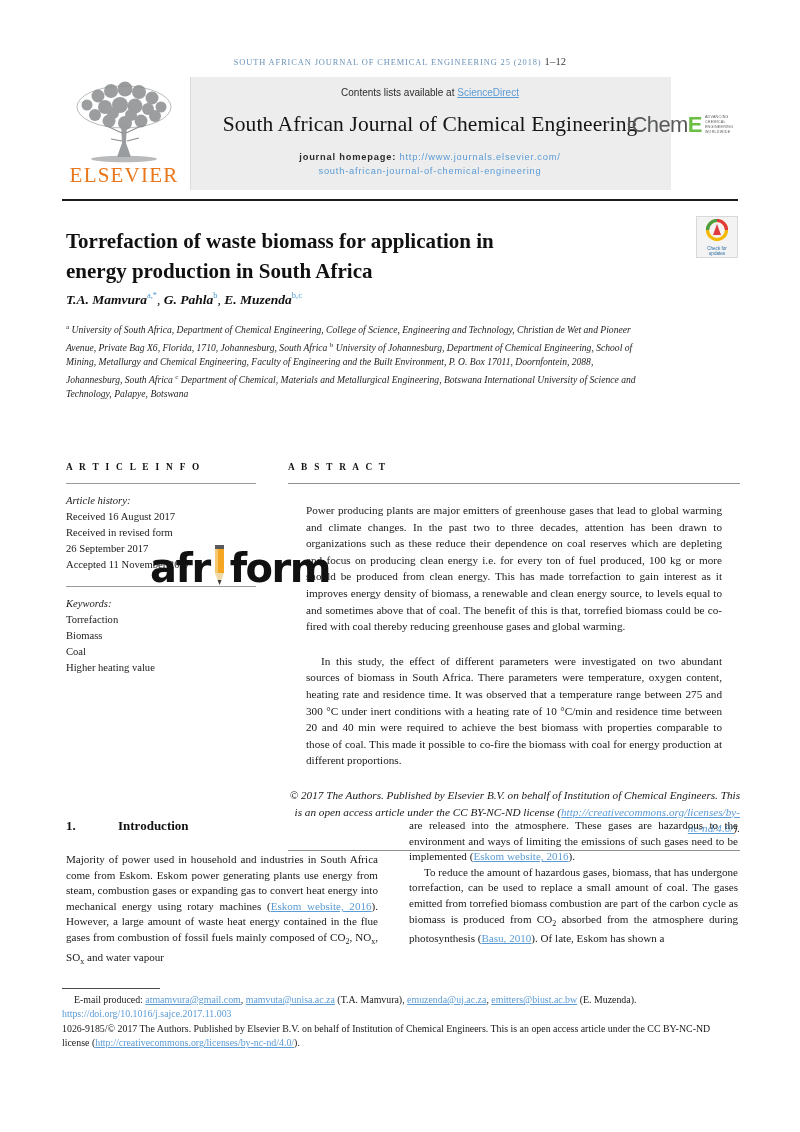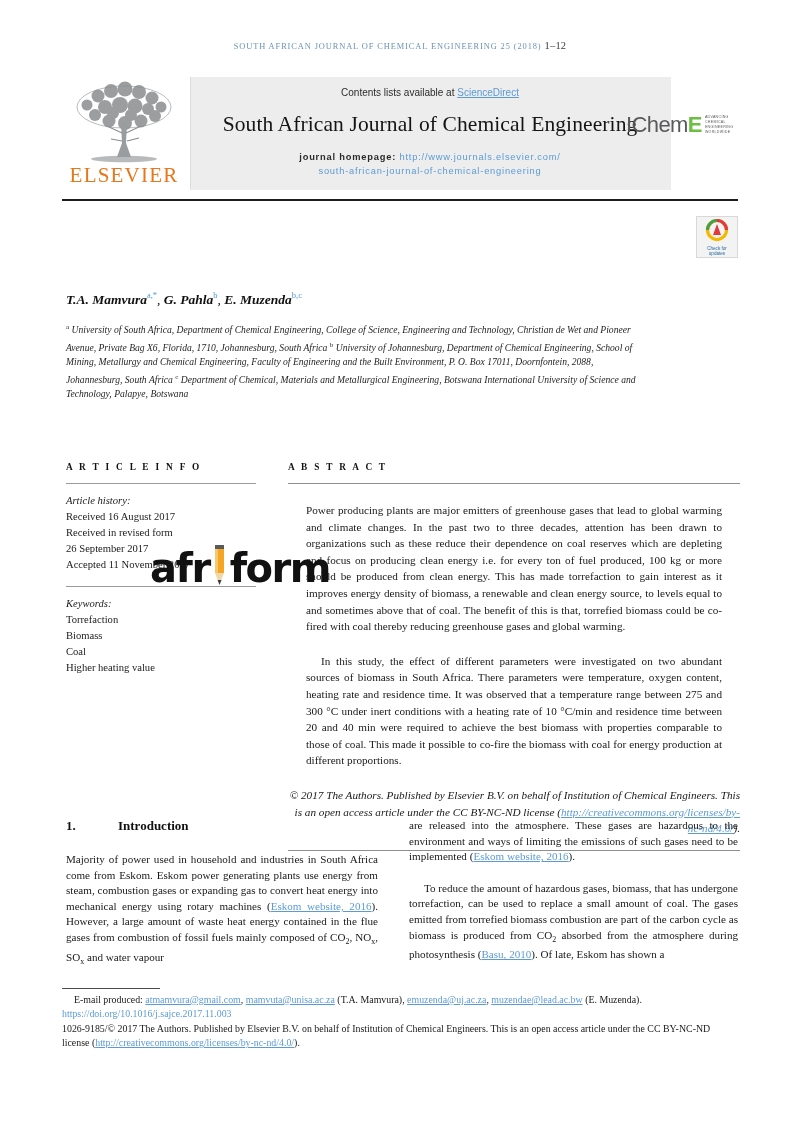--- a/index.html
+++ b/index.html
@@ -18,21 +18,21 @@
   .page {
     position: relative;
     width: 800px;
     height: 1132px;
     background: #fff;
   }
 
   
   .running-head {
     position: absolute;
-    top: 40px;
+    top: 56px;
     left: 0;
     width: 800px;
     text-align: center;
     font-family: "Liberation Serif", serif;
     font-size: 8.4px;
     letter-spacing: 0.9px;
     color: #6b93b8;
     white-space: nowrap;
   }
   .running-head .pages {
@@ -324,21 +324,21 @@
     left: 409px;
     top: 818px;
     width: 329px;
     font-family: "Liberation Serif", serif;
     font-size: 11.1px;
     line-height: 15.6px;
     text-align: justify;
     color: #181818;
   }
   .body-col-left p, .body-col-right p { margin: 0; }
-  .body-col-right p.indent { text-indent: 15px; margin-top: 16px; }
+  .body-col-right p.indent { text-indent: 15px; }
   sub { font-size: 8px; }
 
   
   .foot-rule {
     position: absolute;
     left: 62px;
     top: 988px;
     width: 98px;
     height: 1px;
     background: #4a4a4a;
@@ -415,20 +415,24 @@
       </div>
     </div>
 
     <div class="icheme-logo">
       <span class="icheme-word"><span>IChem</span><span class="icheme-e">E</span></span><span class="icheme-tag"><span>ADVANCING</span><br><span>CHEMICAL</span><br><span>ENGINEERING</span><br><span>WORLDWIDE</span></span>
     </div>
   </div>
 
   <div class="rule-thick"></div>
 
+  <h1 class="title">
+    <span>Torrefaction of waste biomass for application in</span><br>
+    <span>energy production in South Africa</span>
+  </h1>
 
   <div class="crossmark">
     <svg width="26" height="22" viewBox="0 0 26 22">
       <circle cx="13" cy="11" r="9.5" fill="none" stroke="#f5b800" stroke-width="3.2"></circle>
       <path d="M13 1.5 A9.5 9.5 0 0 1 22.5 11" fill="none" stroke="#e03a3e" stroke-width="3.2"></path>
       <path d="M3.5 11 A9.5 9.5 0 0 1 13 1.5" fill="none" stroke="#4a9e45" stroke-width="3.2"></path>
       <path d="M13 5 L17 16 L9 16 Z" fill="#e03a3e"></path>
     </svg>
     <div class="cm-text">
       <span>Check for</span><br><span>updates</span>
@@ -499,18 +503,18 @@
     <p><span>Majority of power used in household and industries in South Africa come from Eskom. Eskom power generating plants use energy from steam, combustion gases or expanding gas to convert heat energy into mechanical energy using rotary machines (</span><a class="lnk" href="#">Eskom website, 2016</a><span>). However, a large amount of waste heat energy contained in the flue gases from combustion of fossil fuels mainly composed of CO</span><sub>2</sub><span>, NO</span><sub>x</sub><span>, SO</span><sub>x</sub><span> and water vapour</span></p>
   </div>
 
   <div class="body-col-right">
     <p><span>are released into the atmosphere. These gases are hazardous to the environment and ways of limiting the emissions of such gases need to be implemented (</span><a class="lnk" href="#">Eskom website, 2016</a><span>).</span></p>
     <p class="indent"><span>To reduce the amount of hazardous gases, biomass, that has undergone torrefaction, can be used to replace a small amount of coal. The gases emitted from torrefied biomass combustion are part of the carbon cycle as biomass is produced from CO</span><sub>2</sub><span> absorbed from the atmosphere during photosynthesis (</span><a class="lnk" href="#">Basu, 2010</a><span>). Of late, Eskom has shown a</span></p>
   </div>
 
   <div class="foot-rule"></div>
   <div class="footnotes">
-    <p class="fn-indent"><span>E-mail produced:</span> <a class="lnk" href="#">atmamvura@gmail.com</a><span>, </span><a class="lnk" href="#">mamvuta@unisa.ac.za</a><span> (T.A. Mamvura), </span><a class="lnk" href="#">emuzenda@uj.ac.za</a><span>, </span><a class="lnk" href="#">muzendae@lead.ac.bw</a><span> (E. Muzenda).</span></p>
+    <p class="fn-indent"><span>E-mail produced:</span> <a class="lnk" href="#">atmamvura@gmail.com</a><span>, </span><a class="lnk" href="#">mamvuta@unisa.ac.za</a><span> (T.A. Mamvura), </span><a class="lnk" href="#">emuzenda@uj.ac.za</a><span>, </span><a class="lnk" href="#">emitters@biust.ac.bw</a><span> (E. Muzenda).</span></p>
     <p class="doi-line">https://doi.org/10.1016/j.sajce.2017.11.003</p>
     <p><span>1026-9185/© 2017 The Authors. Published by Elsevier B.V. on behalf of Institution of Chemical Engineers. This is an open access article under the CC BY-NC-ND license (</span><a class="lnk" href="#">http://creativecommons.org/licenses/by-nc-nd/4.0/</a><span>).</span></p>
   </div>
 
 </div>
 
 </body></html>

